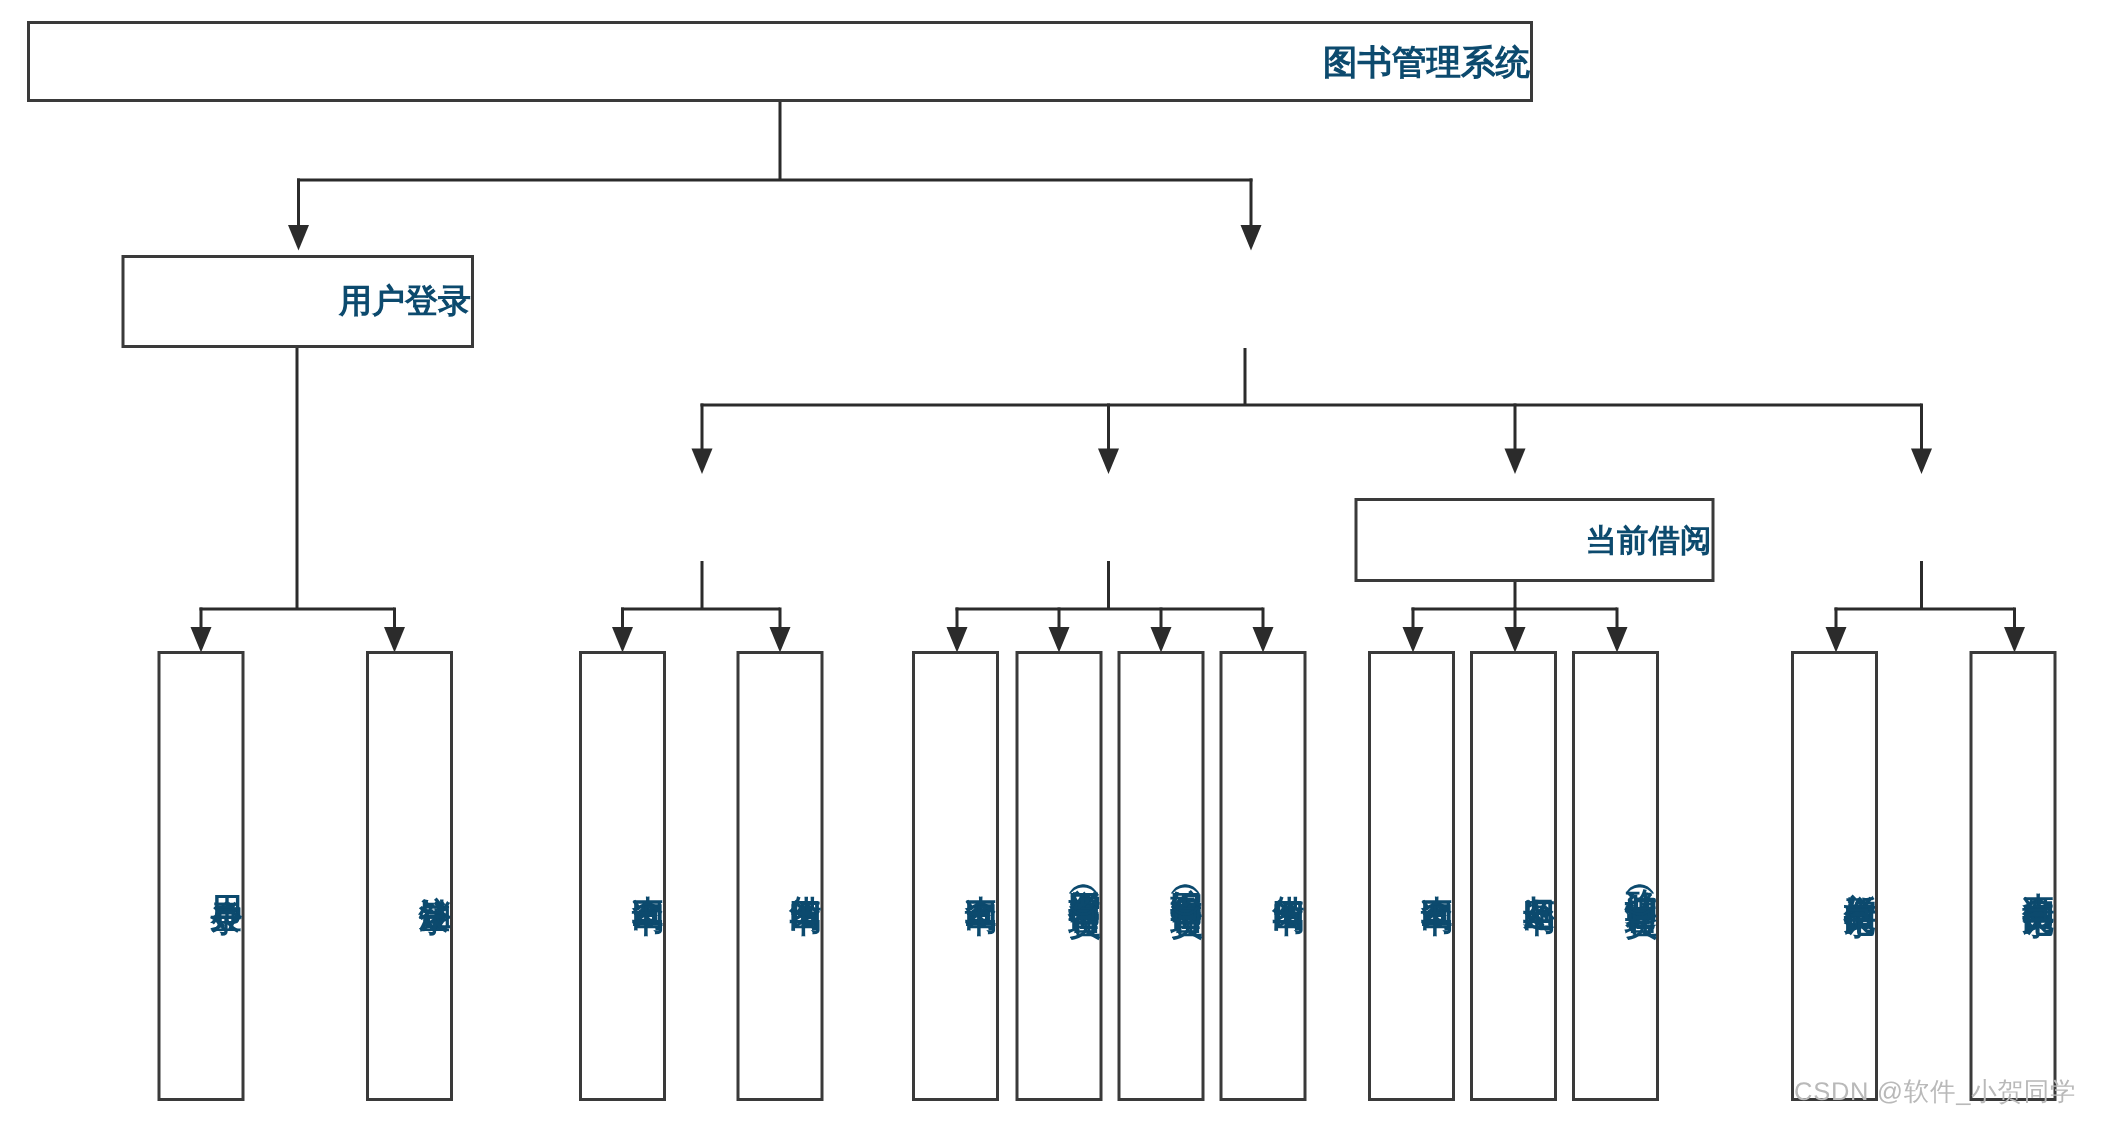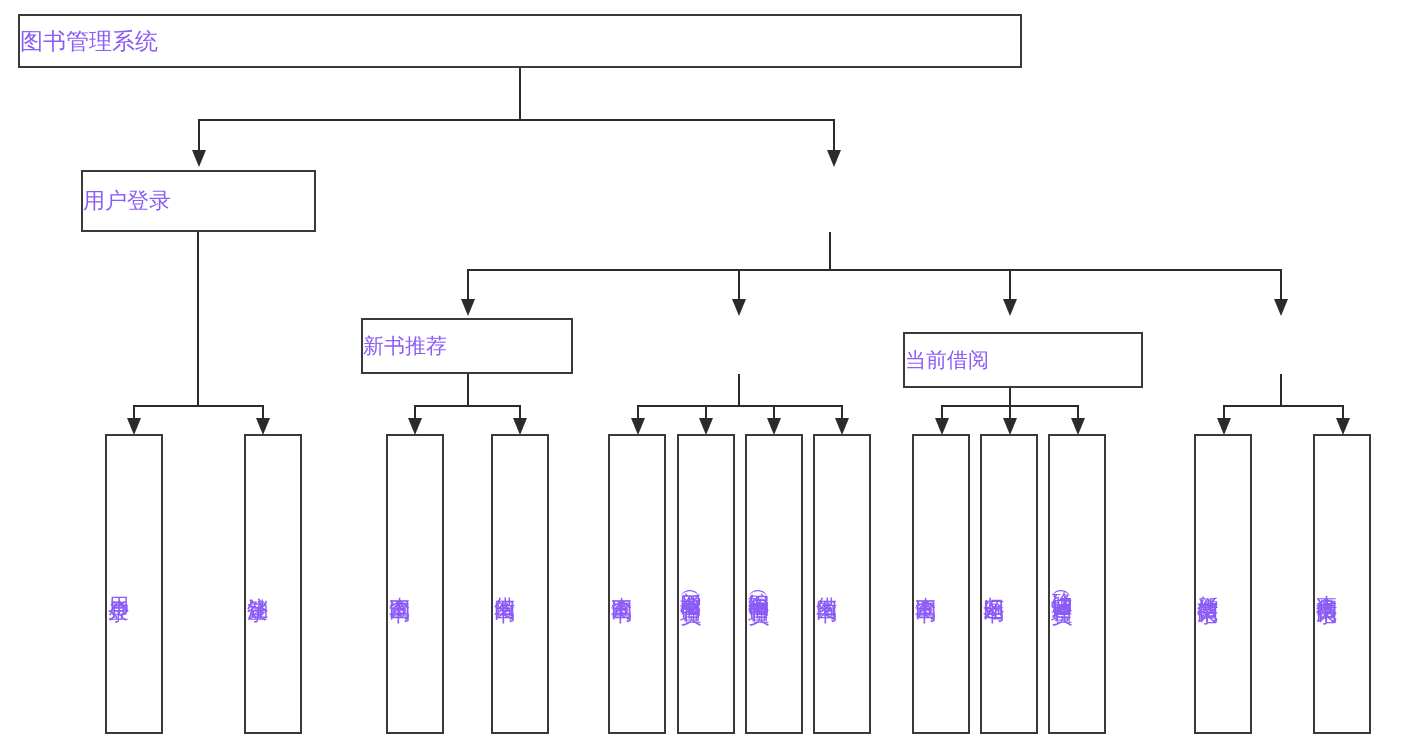--- a/index.html
+++ b/index.html
@@ -17,26 +17,27 @@
     background: #ffffff;
     overflow: hidden;
   }
 
   
   .node {
     position: absolute;
     box-sizing: border-box;
     border: 2px solid #3a3a3a;
     background: #ffffff;
-    color: #8b5cf6;
+    color: #0c4a6e;
     display: flex;
     align-items: center;
-    justify-content: flex-start;
+    justify-content: flex-end;
     text-align: center;
     z-index: 3;
+    font-weight: bold;
   }
   .node.root      { font-size: 23px; }
   .node.level2    { font-size: 22px; }
   .node.level3    { font-size: 21px; }
 
   .node.leaf {
     font-size: 21px;
     line-height: 1.08;
     padding: 4px 0;
   }
@@ -112,23 +113,20 @@
 
   <div class="vline" style="left:738px; top:269px; height:31px;"></div>
   <div class="arrow" style="left:732px; top:299px;"></div>
 
   <div class="vline" style="left:1009px; top:269px; height:31px;"></div>
   <div class="arrow" style="left:1003px; top:299px;"></div>
 
   <div class="vline" style="left:1280px; top:269px; height:31px;"></div>
   <div class="arrow" style="left:1274px; top:299px;"></div>
 
-  <div class="node level3" style="left:361px; top:318px; width:212px; height:56px;">
-    <span>新书推荐</span>
-  </div>
   <div class="node level3" style="left:903px; top:332px; width:240px; height:56px;">
     <span>当前借阅</span>
   </div>
 
   <div class="vline" style="left:467px; top:374px; height:32px;"></div>
   <div class="hline" style="left:414px; top:405px; width:106px;"></div>
   <div class="vline" style="left:414px; top:405px; height:14px;"></div>
   <div class="arrow" style="left:408px; top:418px;"></div>
   <div class="vline" style="left:519px; top:405px; height:14px;"></div>
   <div class="arrow" style="left:513px; top:418px;"></div>
@@ -197,14 +195,15 @@
     <span class="vtext">确认归还（管理员）</span>
   </div>
 
   <div class="node leaf" style="left:1194px; top:434px; width:58px; height:300px;">
     <span class="vtext">新增借阅记录</span>
   </div>
   <div class="node leaf" style="left:1313px; top:434px; width:58px; height:300px;">
     <span class="vtext">查询借阅记录</span>
   </div>
 
+  <div id="watermark" style="left:1196px; top:716px;">CSDN @软件_小贺同学</div>
 
 </div>
 
 </body></html>

